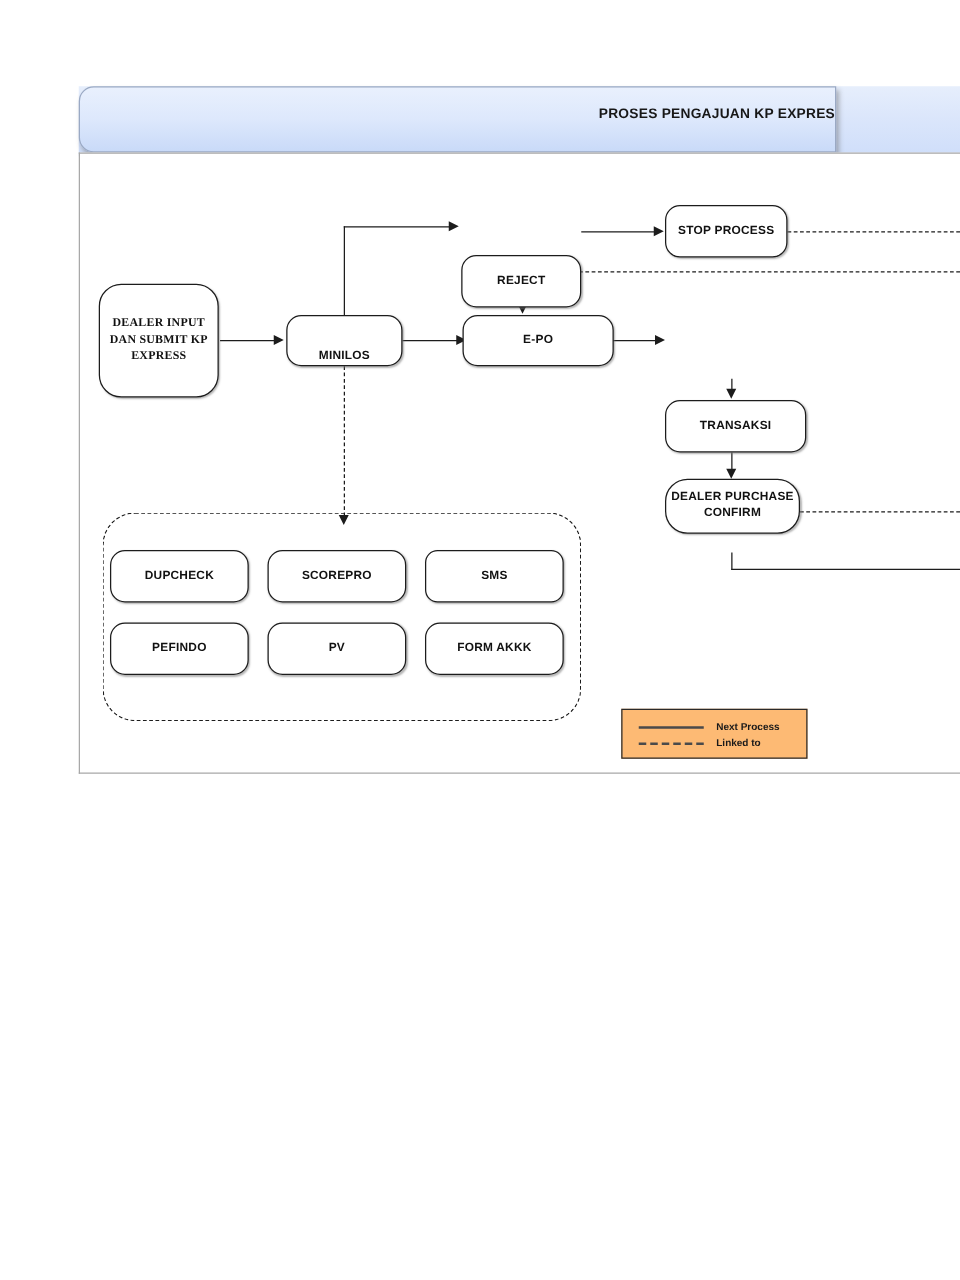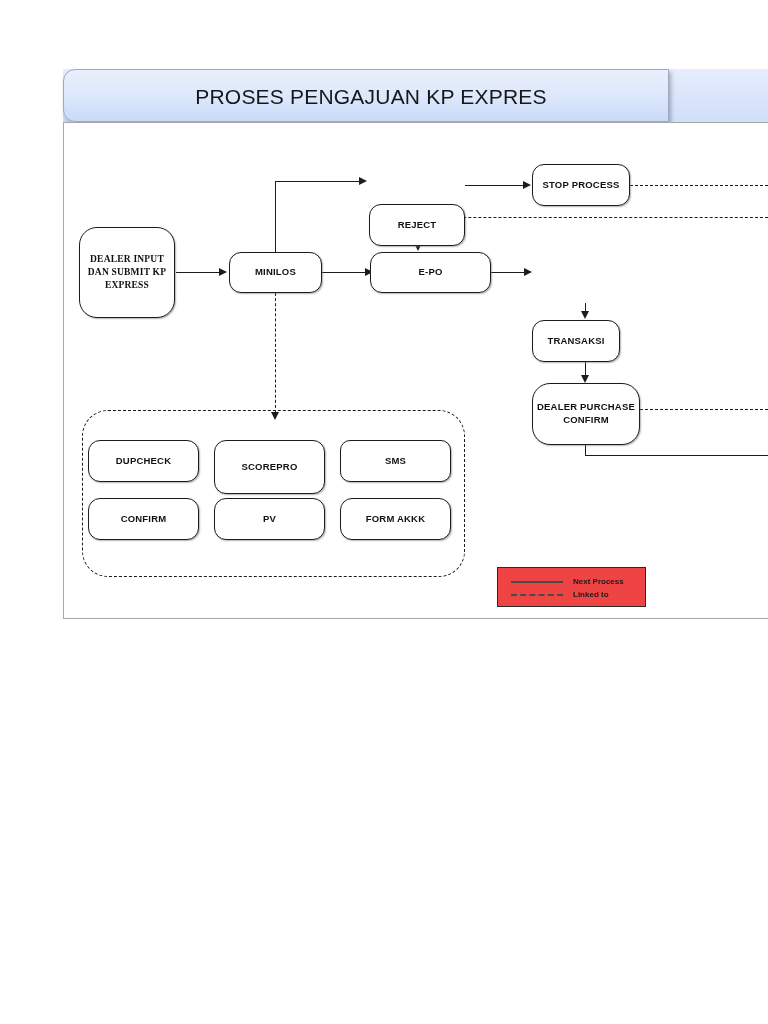--- a/index.html
+++ b/index.html
@@ -37,23 +37,23 @@
     border-bottom-left-radius: 12px;
     background: linear-gradient(180deg, #e9f0fd 0%, #dde8fc 50%, #c9daf8 100%);
     box-shadow: 2px 3px 4px rgba(90,90,90,0.45);
     box-sizing: border-box;
   }
   .title-text {
     position: absolute;
     right: 0px;
     top: 15px;
     width: 594px;
-    text-align: center;
-    font-size: 21px;
-    font-weight: normal;
+    text-align: right;
+    font-size: 11px;
+    font-weight: bold;
     color: #171717;
     letter-spacing: 0.2px;
     white-space: nowrap;
   }
 
   
   .canvas-frame {
     position: absolute;
     left: 63px;
     top: 122px;
@@ -134,21 +134,21 @@
   }
 
   
   .legend {
     position: absolute;
     left: 497px;
     top: 567px;
     width: 149px;
     height: 40px;
     border: 1.6px solid #2a2a2a;
-    background: #ef4444;
+    background: #fdba74;
     box-sizing: border-box;
   }
   .legend-row {
     position: absolute;
     left: 13px;
     display: flex;
     align-items: center;
   }
   .legend-row.r1 { top: 9px; }
   .legend-row.r2 { top: 22px; }
@@ -214,61 +214,61 @@
   <div class="ln v" style="left:585px; top:442px; height:14px;"></div>
   <div class="ln h" style="left:585px; top:455px; width:183px;"></div>
 
   <div class="dln v" style="left:275px; top:293px; height:120px;"></div>
   <div class="arrow-d" style="left:271px; top:412px;"></div>
 
   <div class="node big" style="left:79px; top:227px; width:96px; height:91px;font-family:Liberation Serif, serif;">
     <span>DEALER INPUT DAN SUBMIT KP EXPRESS</span>
   </div>
 
-  <div class="node" style="left:229px; top:252px; width:93px; height:41px;">
+  <div class="node" style="left:229px; top:252px; width:93px; height:41px;align-items:flex-end;">
     <span>MINILOS</span>
   </div>
 
   <div class="node" style="left:369px; top:164px; width:96px; height:42px;margin-top:40px;">
     <span>REJECT</span>
   </div>
 
   <div class="node" style="left:532px; top:164px; width:98px; height:42px;">
     <span>STOP PROCESS</span>
   </div>
 
   <div class="node" style="left:370px; top:252px; width:121px; height:41px;">
     <span>E-PO</span>
   </div>
 
 
-  <div class="node" style="left:532px; top:320px; width:88px; height:42px;">
+  <div class="node" style="left:532px; top:320px; width:113px; height:42px;">
     <span>TRANSAKSI</span>
   </div>
 
-  <div class="node big" style="left:532px; top:383px; width:108px; height:62px;">
+  <div class="node big" style="left:532px; top:383px; width:108px; height:44px;">
     <span>DEALER PURCHASE CONFIRM</span>
   </div>
 
   <div class="group-dashed"></div>
 
   <div class="node" style="left:88px; top:440px; width:111px; height:42px;">
     <span>DUPCHECK</span>
   </div>
 
-  <div class="node" style="left:214px; top:440px; width:111px; height:54px;">
+  <div class="node" style="left:214px; top:440px; width:111px; height:42px;">
     <span>SCOREPRO</span>
   </div>
 
   <div class="node" style="left:340px; top:440px; width:111px; height:42px;border-radius:10px;">
     <span>SMS</span>
   </div>
 
   <div class="node" style="left:88px; top:498px; width:111px; height:42px;">
-    <span>CONFIRM</span>
+    <span>PEFINDO</span>
   </div>
 
   <div class="node" style="left:214px; top:498px; width:111px; height:42px;">
     <span>PV</span>
   </div>
 
   <div class="node" style="left:340px; top:498px; width:111px; height:42px;">
     <span>FORM AKKK</span>
   </div>
 

